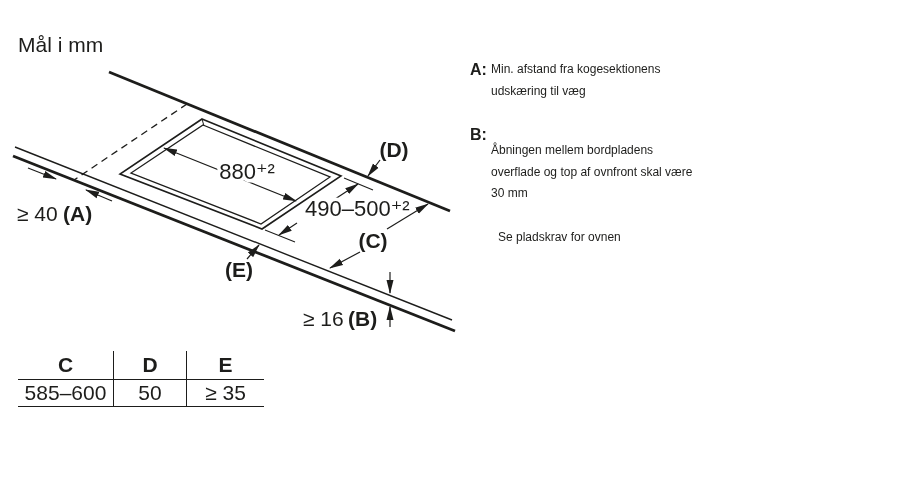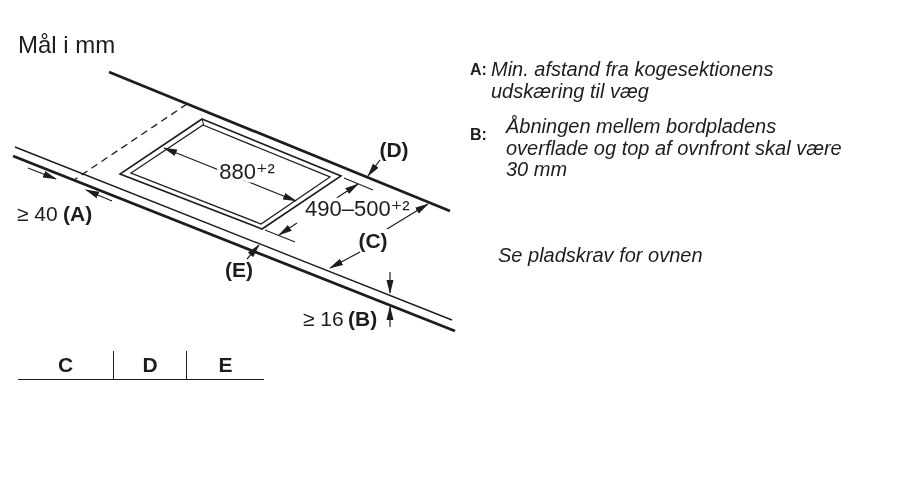--- a/index.html
+++ b/index.html
@@ -14,21 +14,21 @@
     background: #ffffff;
     font-family: "Liberation Sans", "DejaVu Sans", sans-serif;
     color: #1d1d1b;
     overflow: hidden;
   }
   
   .units-label {
     position: absolute;
     left: 18px;
     top: 35px;
-    font-size: 24px;
+    font-size: 21px;
     line-height: 20px;
     white-space: nowrap;
   }
   
   svg.diagram {
     position: absolute;
     left: 0;
     top: 0;
   }
   svg.diagram line, svg.diagram polygon {
@@ -79,24 +79,23 @@
   
   .note-label {
     position: absolute;
     font-size: 16px;
     line-height: 21.5px;
     font-weight: bold;
     white-space: nowrap;
   }
   .note-body {
     position: absolute;
-    font-size: 20px;
+    font-size: 12px;
     line-height: 21.5px;
     white-space: pre-line;
-    font-style: italic;
   }
   .note-body.wide { line-height: 23.5px; }
 </style>
 </head>
 <body>
 
 <div id="page">
 
   <div class="units-label">Mål i mm</div>
 
@@ -150,28 +149,33 @@
 
   <table class="spec">
     <thead>
       <tr>
         <th>C</th>
         <th>D</th>
         <th>E</th>
       </tr>
     </thead>
     <tbody>
+      <tr>
+        <td>585–600</td>
+        <td>50</td>
+        <td>≥ 35</td>
+      </tr>
     </tbody>
   </table>
 
   <div class="note-label" style="left:470px; top:59px;">A:</div>
   <div class="note-body" style="left:491px; top:59px;">Min. afstand fra kogesektionens
 udskæring til væg</div>
 
   <div class="note-label" style="left:470px; top:124px;">B:</div>
-  <div class="note-body" style="left:491px; top:116px;margin-left:15px;">Åbningen mellem bordpladens
+  <div class="note-body" style="left:491px; top:140px;">Åbningen mellem bordpladens
 overflade og top af ovnfront skal være
 30 mm</div>
 
-  <div class="note-body" style="left:498px; top:227px;margin-top:18px;">Se pladskrav for ovnen</div>
+  <div class="note-body" style="left:498px; top:227px;">Se pladskrav for ovnen</div>
 
 
 </div>
 
 </body></html>

